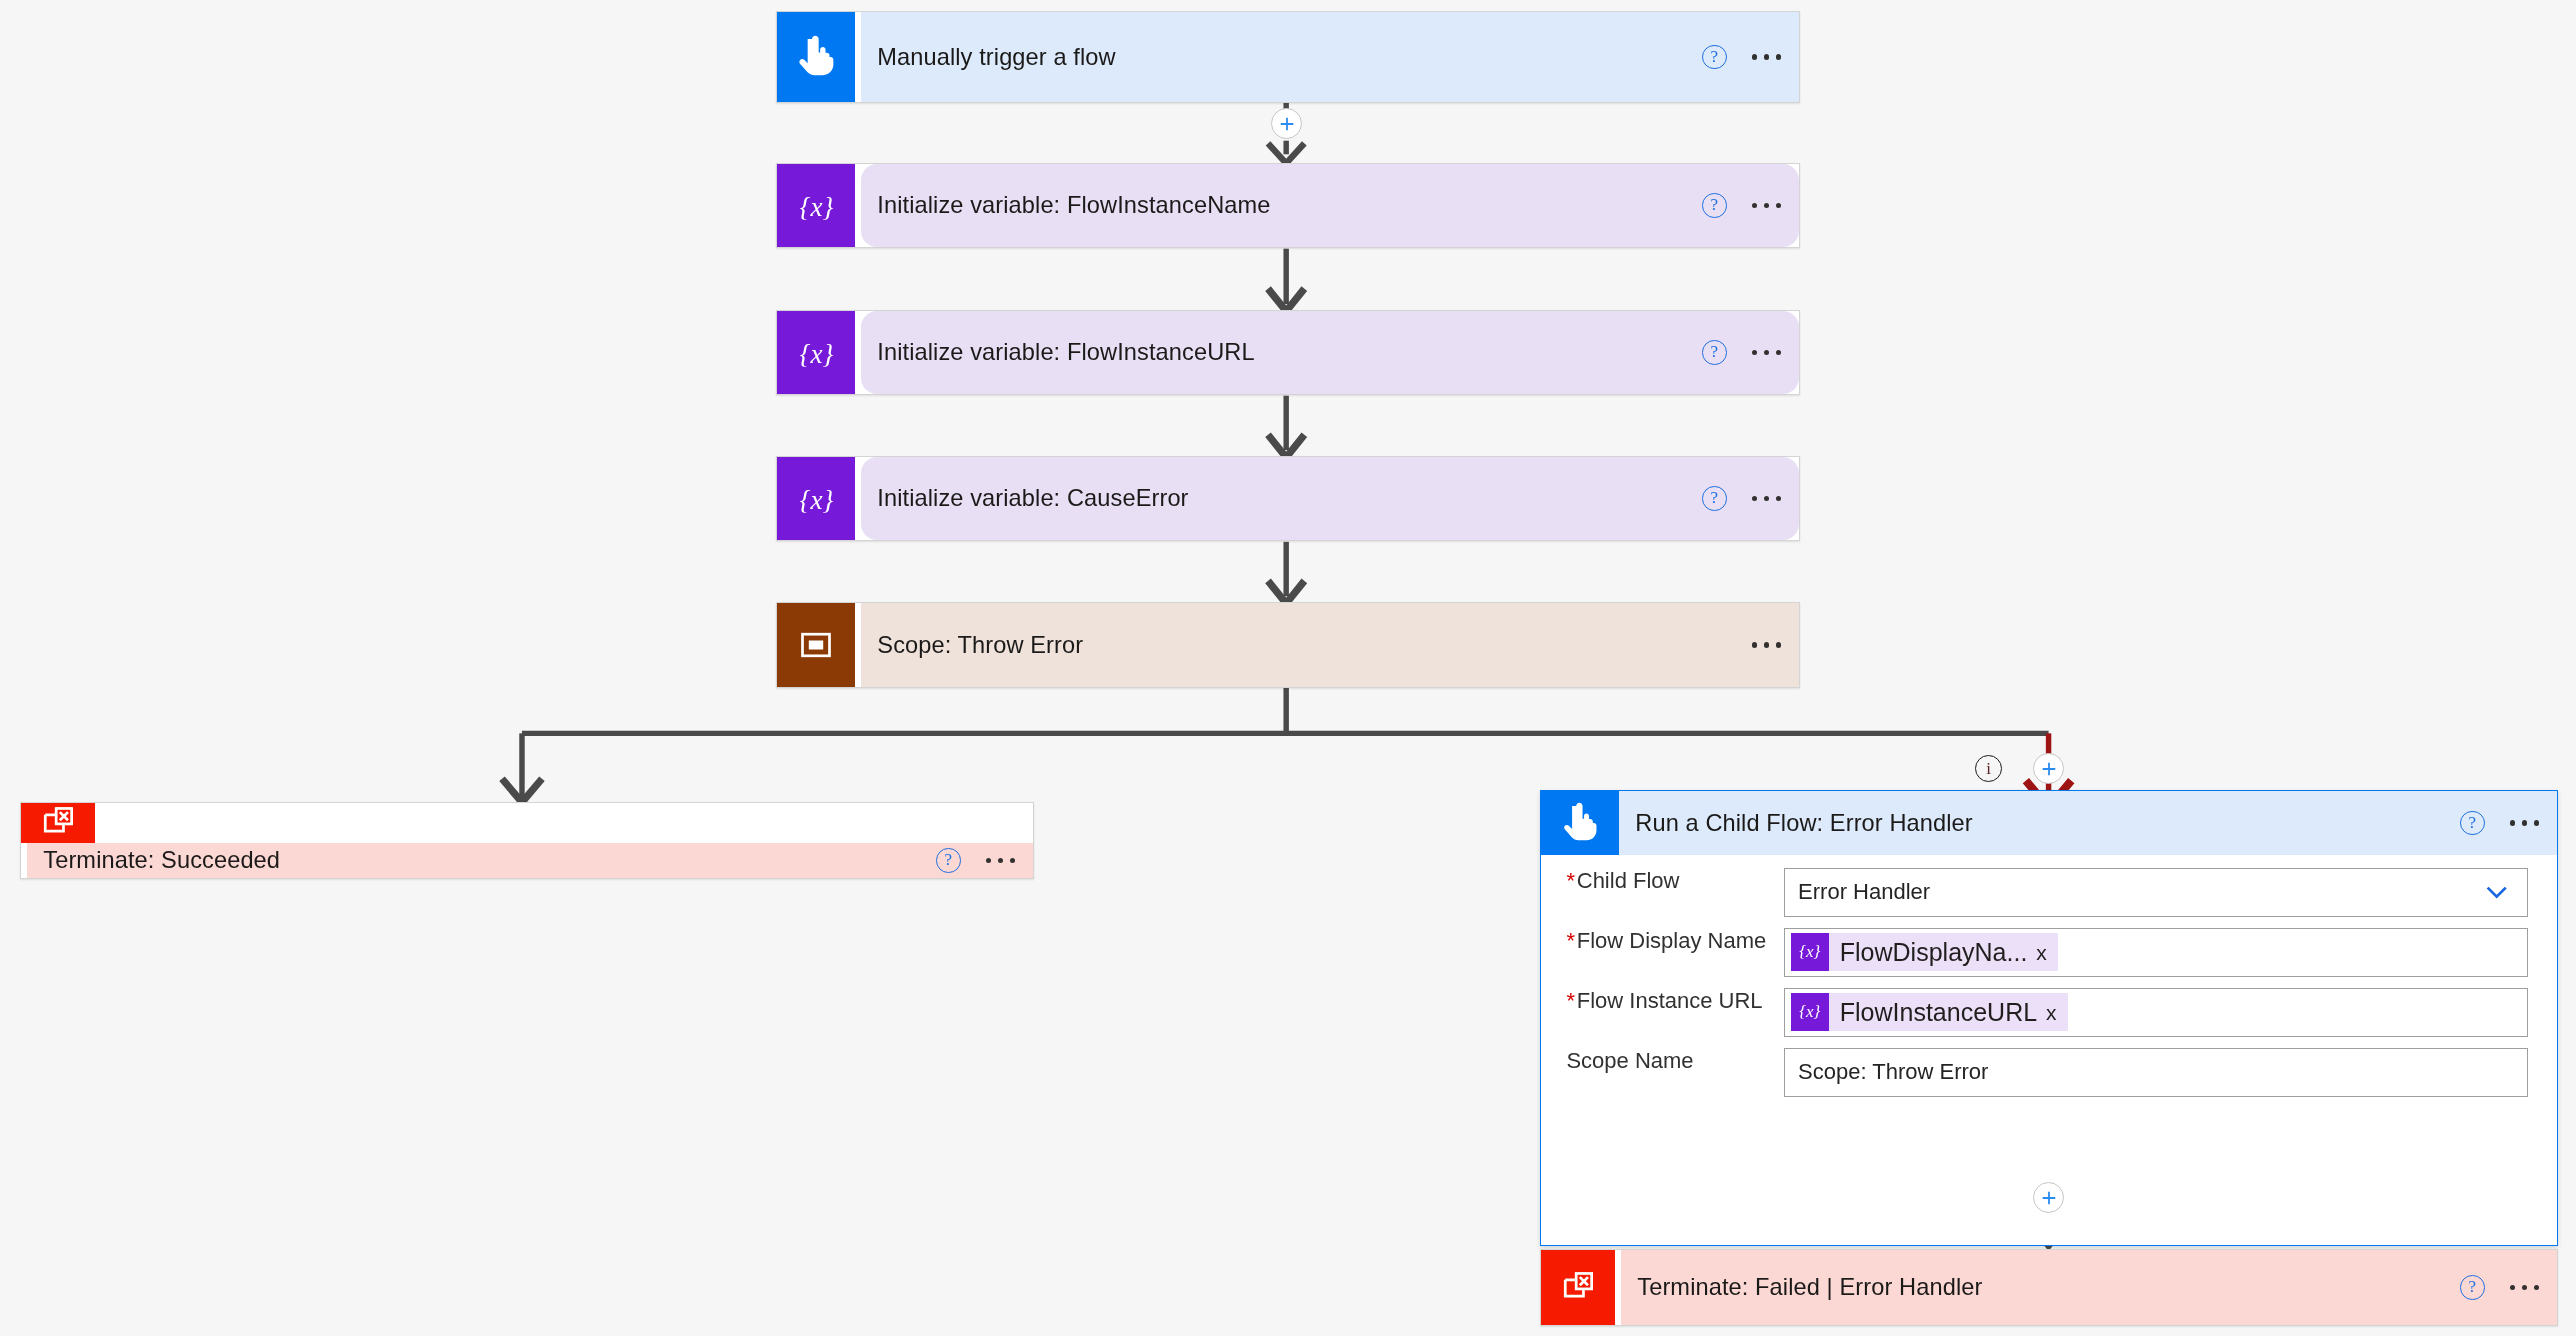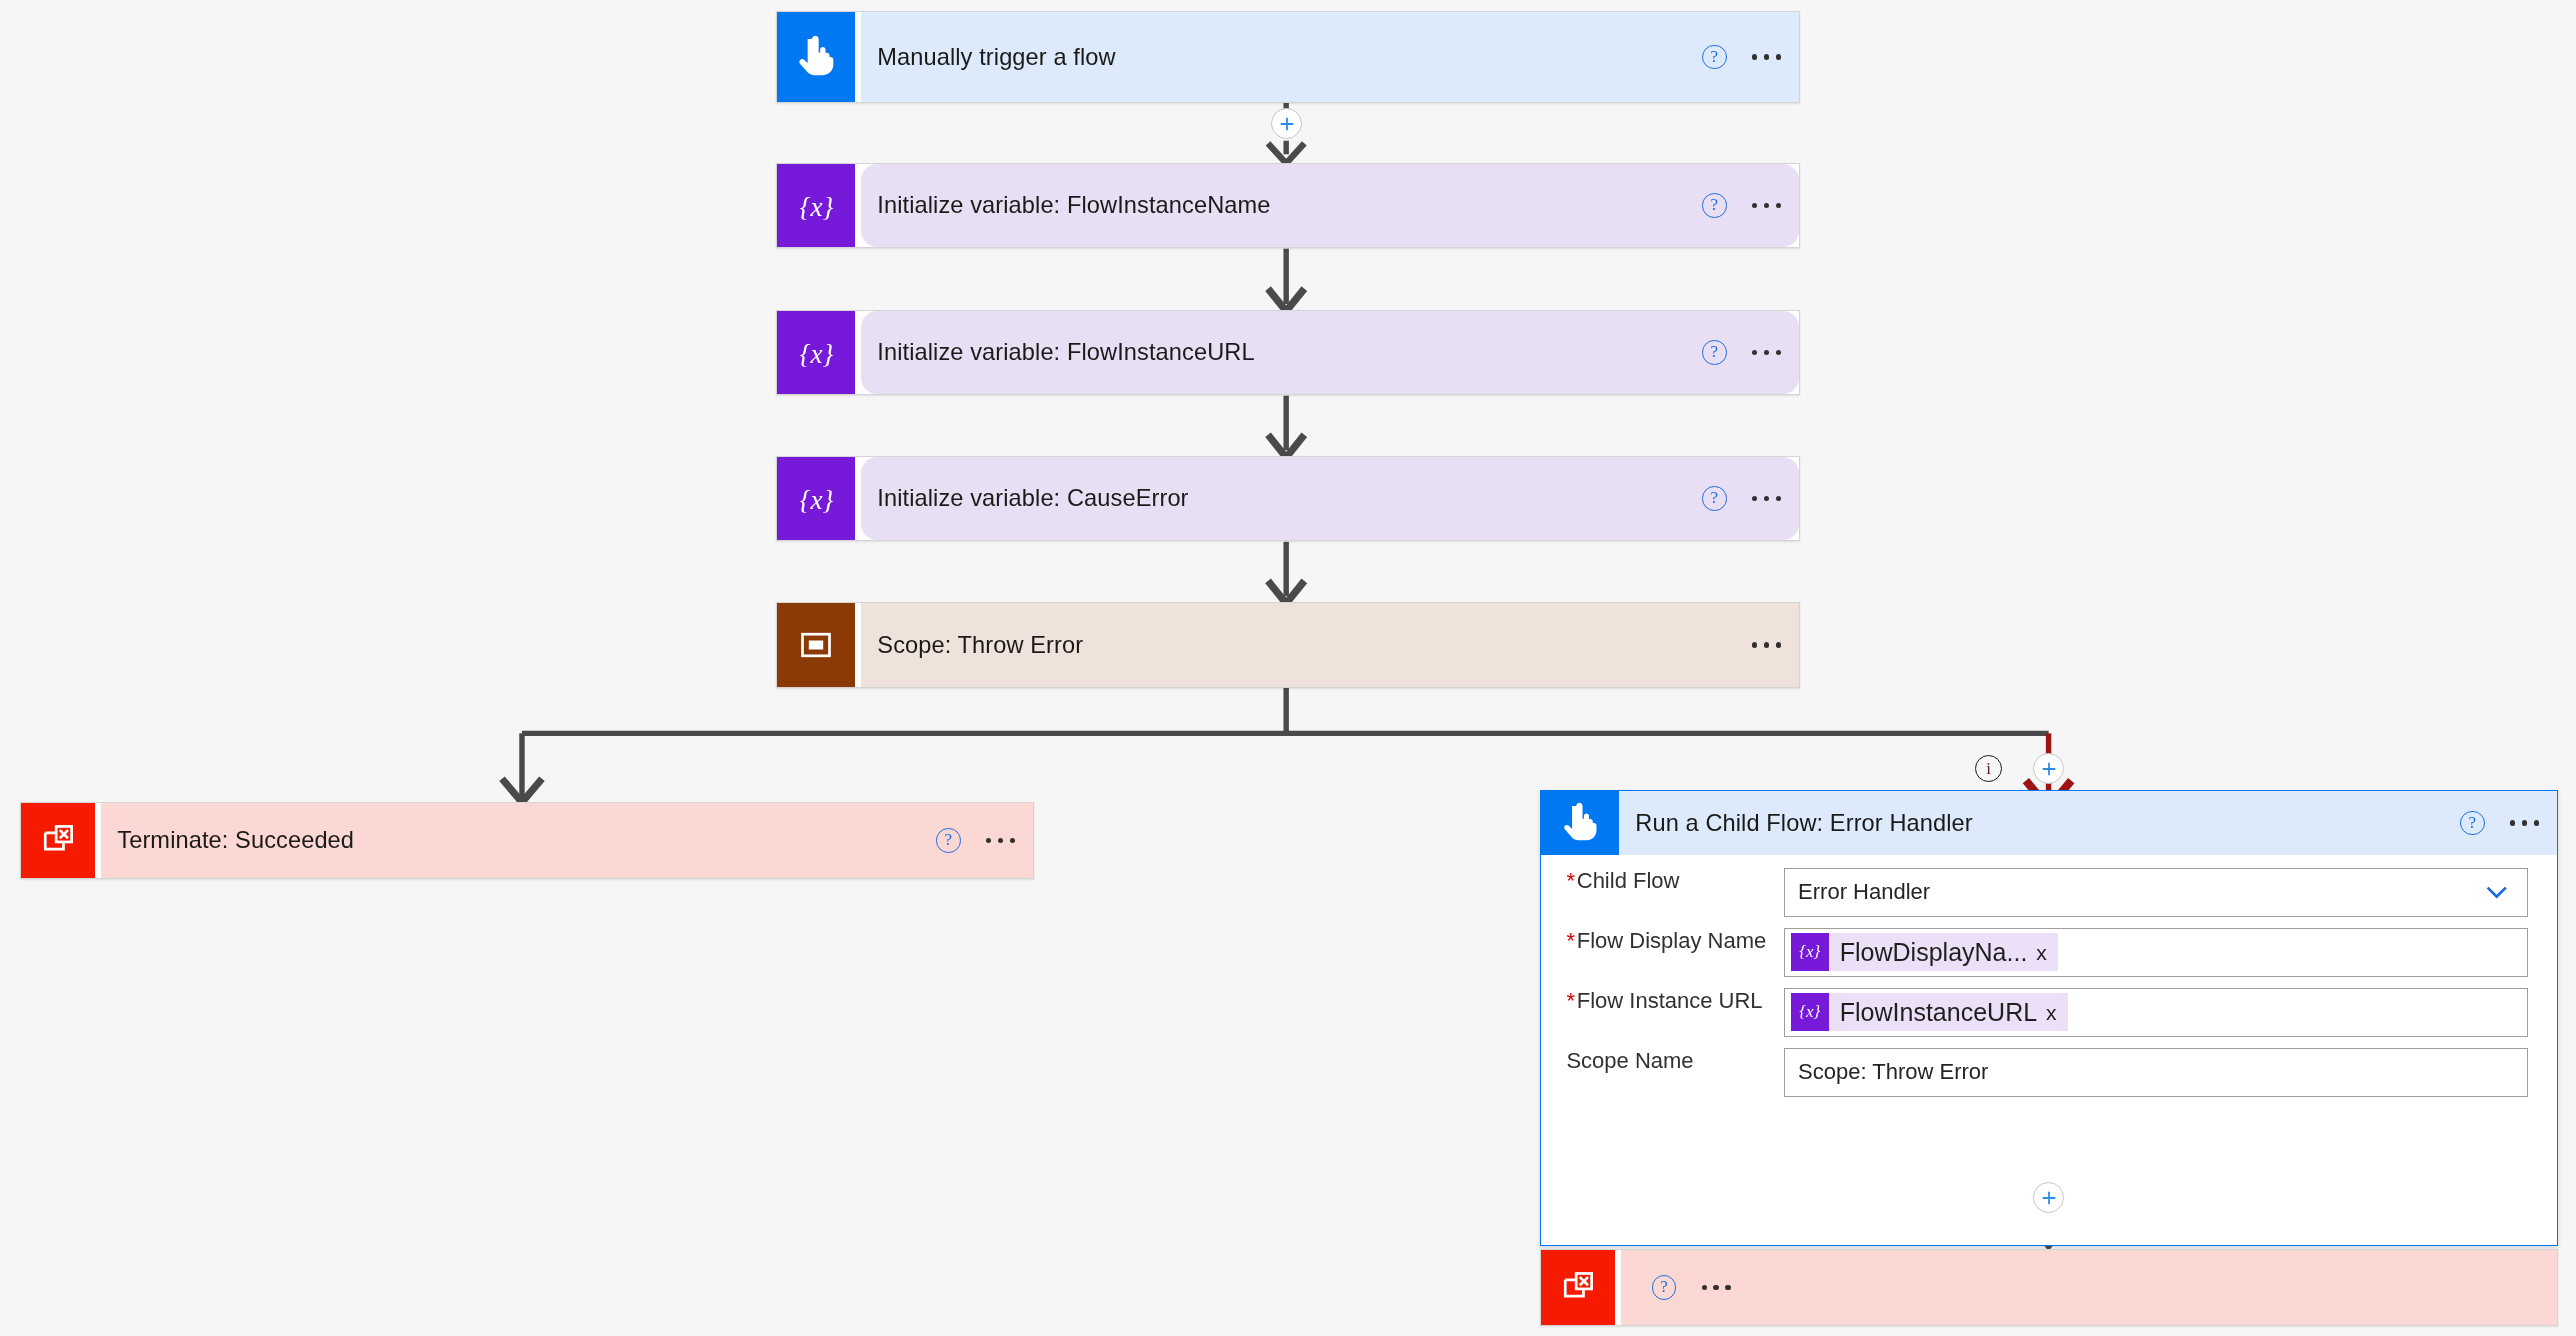--- a/index.html
+++ b/index.html
@@ -378,21 +378,21 @@
       <div class="actions">
         <div class="ellipsis">
             <i></i>
             <i></i>
             <i></i>
           </div>
       </div>
     </div>
   </div>
 
-  <div class="card terminate" style="left:20px; top:802px; width:1014px; height:77px;">
+  <div class="card terminate" style="left:20px; top:802px; width:1014px; height:77px;flex-direction:column;">
     <div class="card-icon" style="width:74px;">
       <svg class="glyph" width="40" height="40" viewBox="0 0 44 44">
         <path d="M8 13h12 M8 13v18h20v-9" fill="none" stroke="#ffffff" stroke-width="3"></path>
         <rect x="20" y="6" width="17" height="17" fill="#f61b00" stroke="#ffffff" stroke-width="3"></rect>
         <path d="M24 10l9 9 M33 10l-9 9" stroke="#ffffff" stroke-width="3"></path>
       </svg>
     </div>
     <div class="card-body">
       <div class="card-title">Terminate: Succeeded</div>
       <div class="actions">
@@ -480,20 +480,21 @@
 
   <div class="card terminate" style="left:1540px; top:1249px; width:1018px; height:77px;">
     <div class="card-icon" style="width:74px;">
       <svg class="glyph" width="40" height="40" viewBox="0 0 44 44">
         <path d="M8 13h12 M8 13v18h20v-9" fill="none" stroke="#ffffff" stroke-width="3"></path>
         <rect x="20" y="6" width="17" height="17" fill="#f61b00" stroke="#ffffff" stroke-width="3"></rect>
         <path d="M24 10l9 9 M33 10l-9 9" stroke="#ffffff" stroke-width="3"></path>
       </svg>
     </div>
     <div class="card-body">
+      <div class="card-title">Terminate: Failed | Error Handler</div>
       <div class="actions">
         <div class="help-icon">?</div>
         <div class="ellipsis">
             <i></i>
             <i></i>
             <i></i>
           </div>
       </div>
     </div>
   </div>

